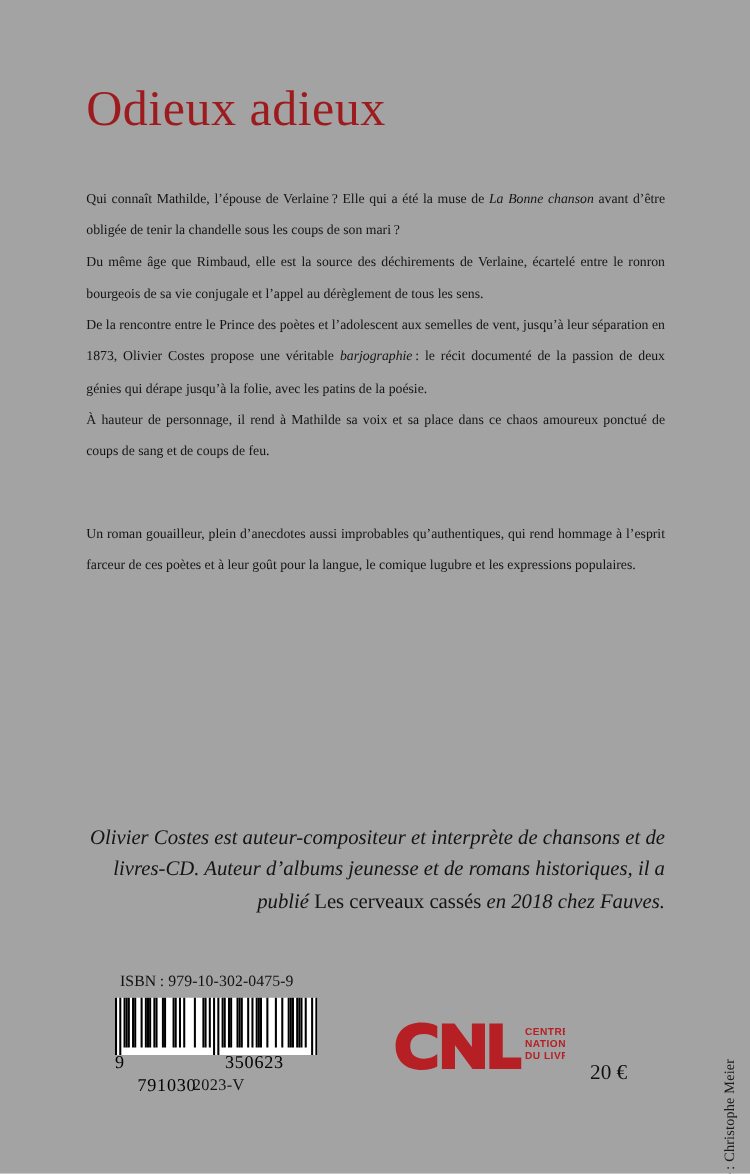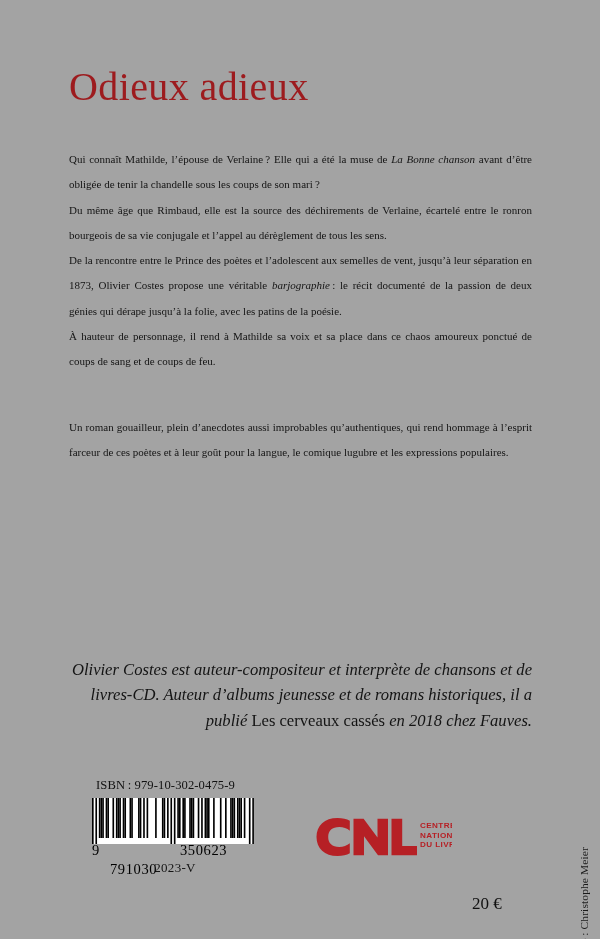--- a/index.html
+++ b/index.html
@@ -127,21 +127,21 @@
     top: 812px;
     width: 145px;
     height: 52px;
   }
   .cnl-logo svg { display: block; }
 
   
   .price {
     position: absolute;
     left: 472px;
-    top: 893px;
+    top: 847px;
     font-size: 17px;
     line-height: 22px;
     color: #111;
     white-space: nowrap;
   }
 
   
   .credit-vertical {
     position: absolute;
     right: 9px;

